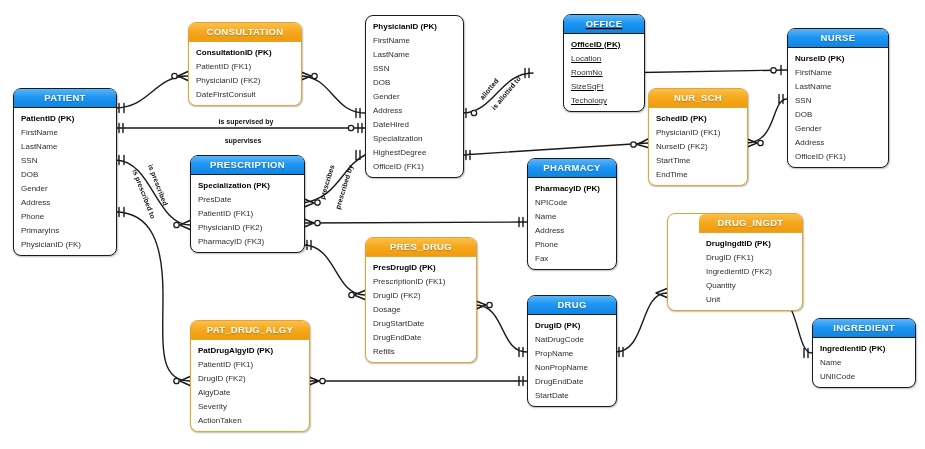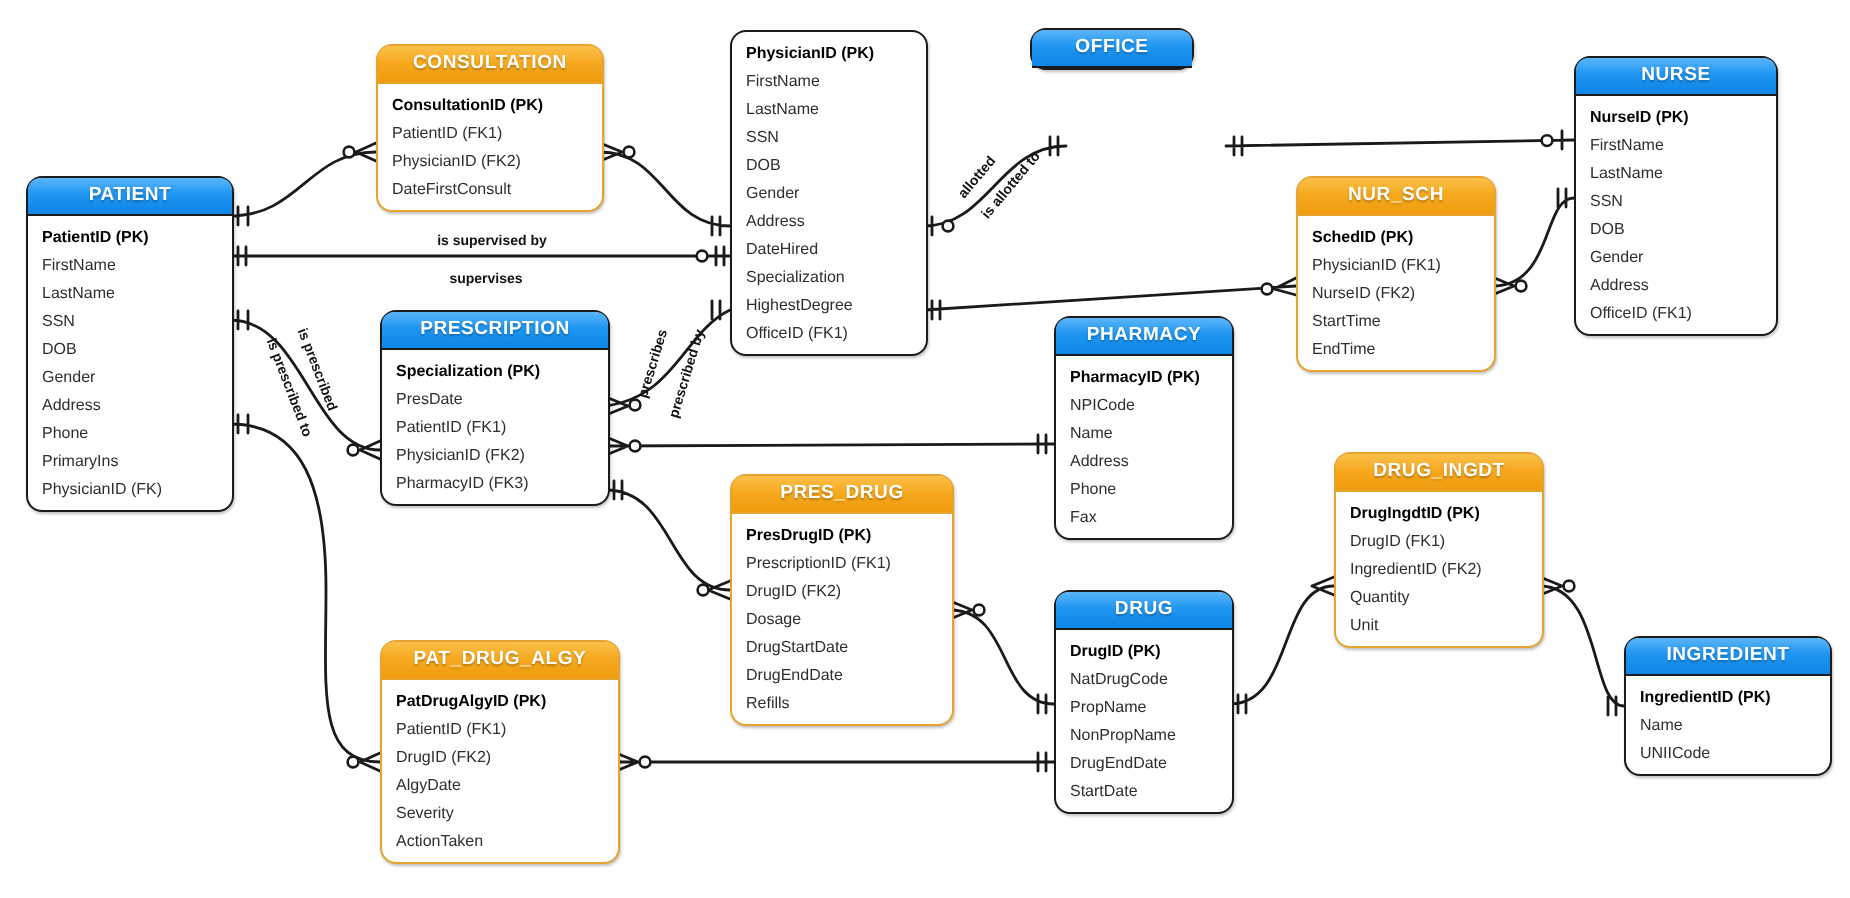--- a/index.html
+++ b/index.html
@@ -116,22 +116,29 @@
           <div class="er-field">SSN</div>
           <div class="er-field">DOB</div>
           <div class="er-field">Gender</div>
           <div class="er-field">Address</div>
           <div class="er-field">DateHired</div>
           <div class="er-field">Specialization</div>
           <div class="er-field">HighestDegree</div>
           <div class="er-field">OfficeID (FK1)</div>
         </div>
     </div>
-      <div class="er-table blue" style="left: 515px; top: 14px; width: 80px;">
+      <div class="er-table blue" style="left: 563px; top: 14px; width: 80px; text-decoration: underline;">
       <div class="er-head">OFFICE</div>
+      <div class="er-body">
+          <div class="er-field pk">OfficeID (PK)</div>
+          <div class="er-field">Location</div>
+          <div class="er-field">RoomNo</div>
+          <div class="er-field">SizeSqFt</div>
+          <div class="er-field">Techology</div>
+        </div>
     </div>
       <div class="er-table blue" style="left: 787px; top: 28px; width: 100px;">
       <div class="er-head">NURSE</div>
       <div class="er-body">
           <div class="er-field pk">NurseID (PK)</div>
           <div class="er-field">FirstName</div>
           <div class="er-field">LastName</div>
           <div class="er-field">SSN</div>
           <div class="er-field">DOB</div>
           <div class="er-field">Gender</div>
@@ -186,21 +193,21 @@
       <div class="er-head">DRUG</div>
       <div class="er-body">
           <div class="er-field pk">DrugID (PK)</div>
           <div class="er-field">NatDrugCode</div>
           <div class="er-field">PropName</div>
           <div class="er-field">NonPropName</div>
           <div class="er-field">DrugEndDate</div>
           <div class="er-field">StartDate</div>
         </div>
     </div>
-      <div class="er-table orange" style="left: 667px; top: 226px; width: 103px;">
+      <div class="er-table orange" style="left: 667px; top: 213px; width: 103px; padding-left: 31px;">
       <div class="er-head">DRUG_INGDT</div>
       <div class="er-body">
           <div class="er-field pk">DrugIngdtID (PK)</div>
           <div class="er-field">DrugID (FK1)</div>
           <div class="er-field">IngredientID (FK2)</div>
           <div class="er-field">Quantity</div>
           <div class="er-field">Unit</div>
         </div>
     </div>
       <div class="er-table blue" style="left: 812px; top: 318px; width: 102px;">

